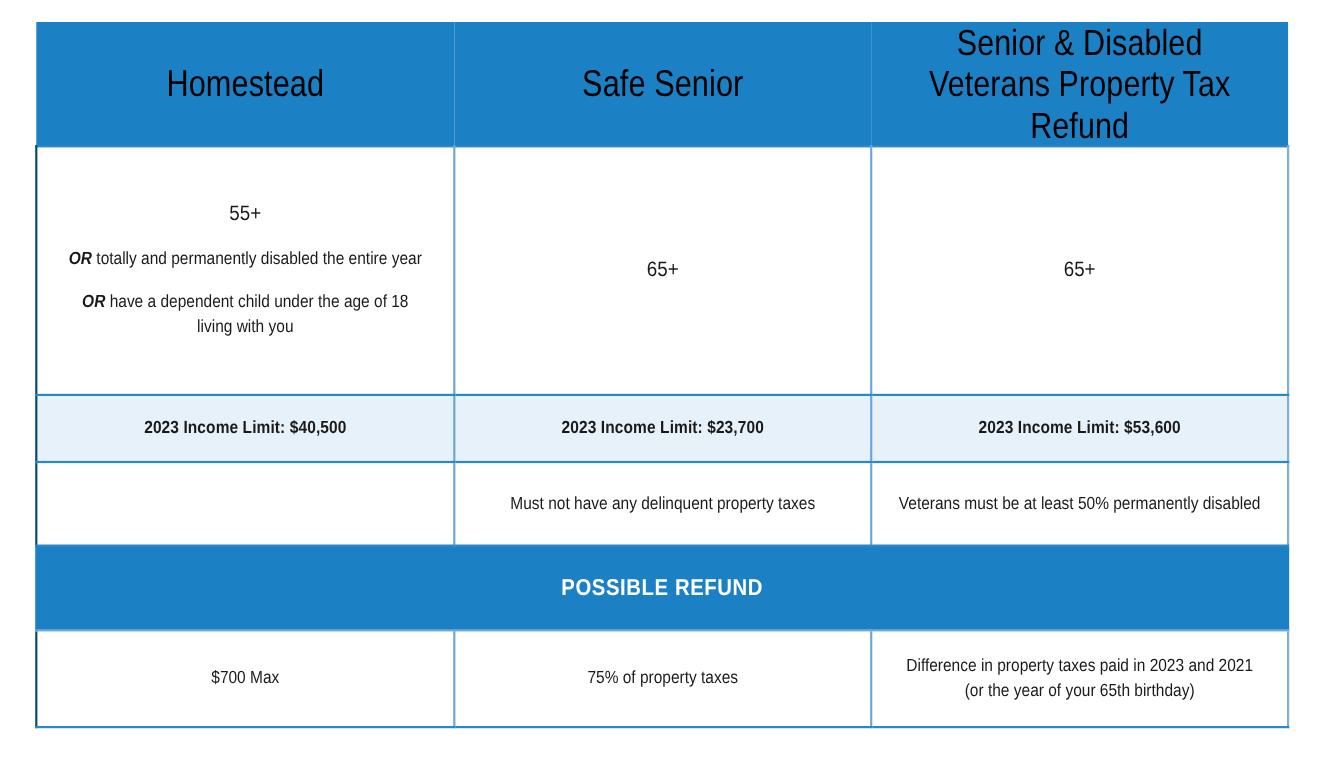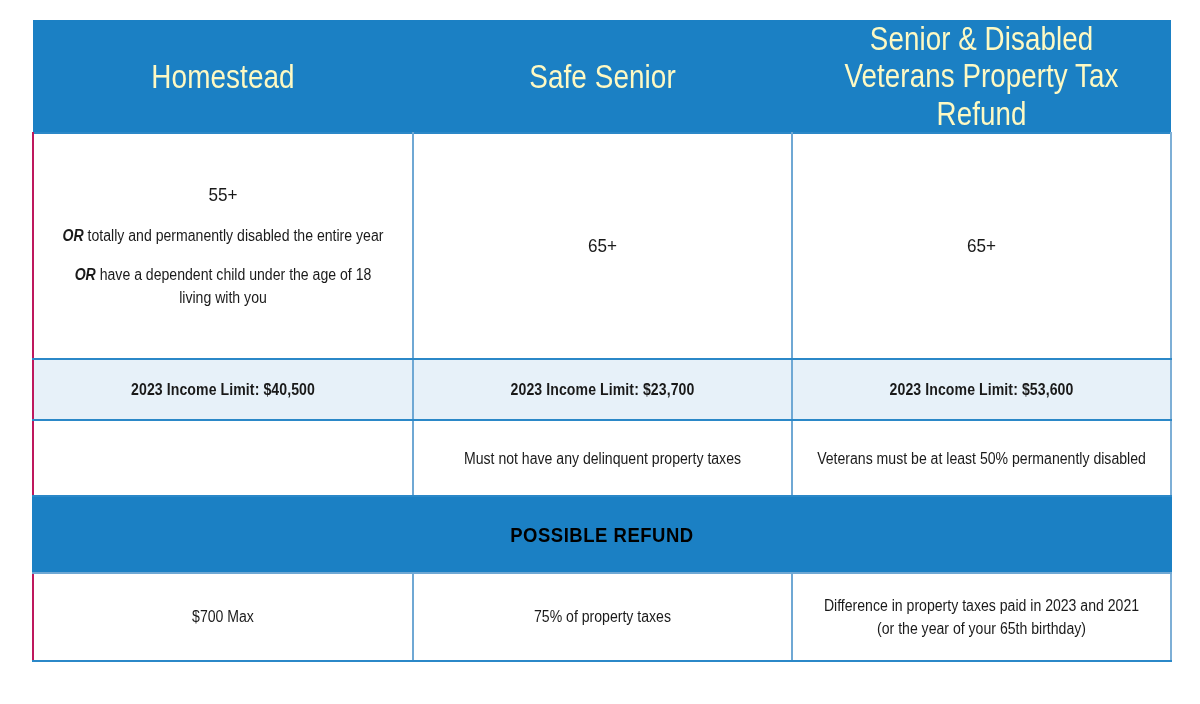--- a/index.html
+++ b/index.html
@@ -41,21 +41,21 @@
   }
 
   
   col.c1 { width: 380px; }
   col.c2 { width: 379px; }
   col.c3 { width: 379px; }
 
   
   .hdr {
     background: #1b80c4;
-    color: #fef9c3;
+    color: #000000;
     height: 107px;
     text-align: center;
     font-weight: 400;
     border: none;
     font-family: "Liberation Sans Narrow", "Liberation Sans", "DejaVu Sans", sans-serif;
   }
   .hdr .hdr-text {
     display: block;
     font-size: 34px;
     line-height: 1.13;
@@ -90,21 +90,21 @@
     transform-origin: center center;
   }
   .cell.alt { background: #e7f1f9; }
   .cell.bold .txt {
     font-weight: 700;
     font-size: 16px;
     letter-spacing: 0.1px;
   }
 
   
-  .edge-left  { border-left: 2px solid #be185d; }
+  .edge-left  { border-left: 2px solid #0c4a6e; }
   .edge-right { border-right: 2px solid #7eafd6; }
 
   
   .row-eligibility .cell { height: 190px; }
   .elig-stack { display: block; }
   .elig-stack .line-age {
     display: block;
     font-size: 19px;
     line-height: 1.3;
     margin-bottom: 18px;
@@ -131,21 +131,21 @@
     transform-origin: center center;
   }
 
   .row-income .cell { height: 51px; }
   .row-extra1 .cell { height: 64px; }
   .row-extra2 .cell { height: 70px; }
 
   
   .banner {
     background: #1b80c4;
-    color: #000000;
+    color: #ffffff;
     height: 64px;
     text-align: center;
     border-left: 2px solid #1b80c4;
     border-right: 2px solid #1b80c4;
     border-top: 2px solid #1b80c4;
     border-bottom: 2px solid #6fa8d4;
   }
   .banner .banner-text {
     display: block;
     font-size: 21px;

